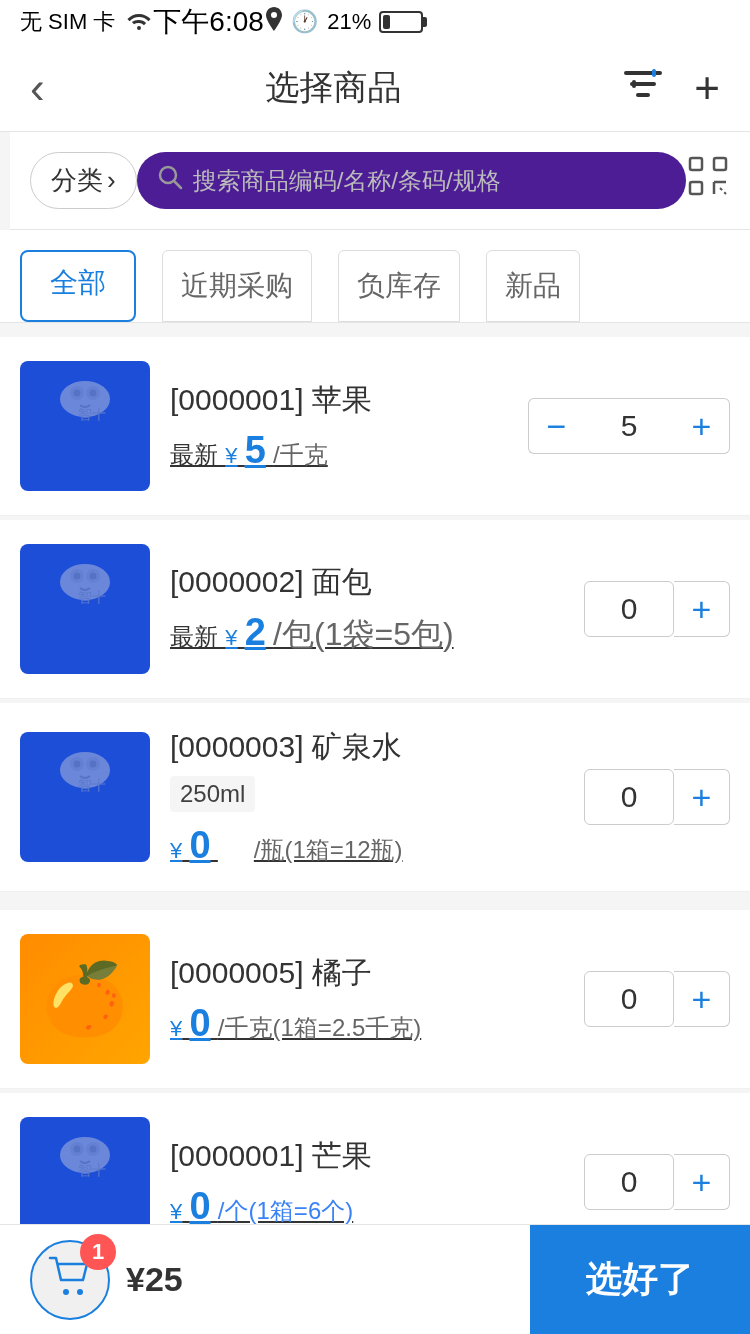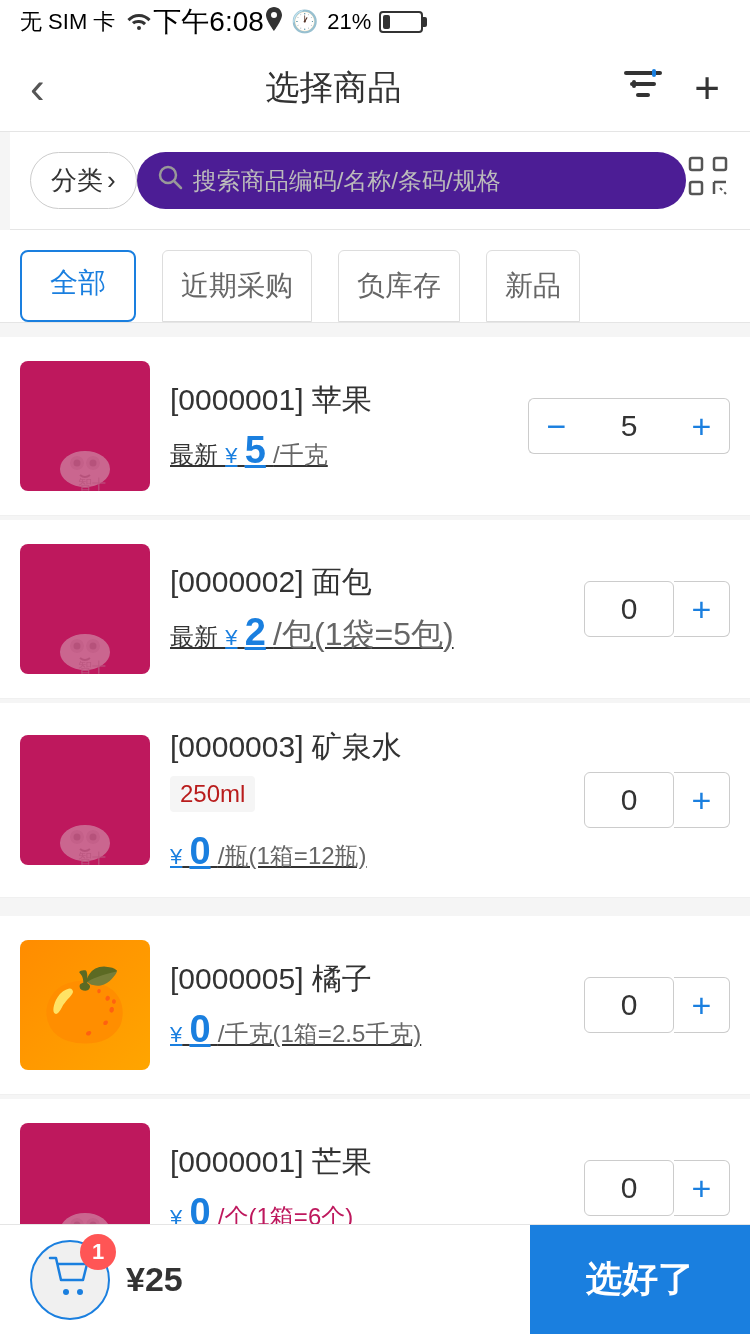--- a/index.html
+++ b/index.html
@@ -124,34 +124,34 @@
       align-items: center;
       padding: 24px 20px;
       margin-bottom: 2px;
       border-bottom: 1px solid #f0f0f0;
     }
 
     .product-img {
       width: 130px;
       height: 130px;
       border-radius: 8px;
-      background: #be185d;
-      display: flex;
-      align-items: flex-end;
+      background: #1d4ed8;
+      display: flex;
+      align-items: flex-start;
       justify-content: center;
       margin-right: 20px;
       flex-shrink: 0;
       overflow: hidden;
     }
     .product-img svg { opacity: 0.4; }
 
     .product-info { flex: 1; }
     .product-name { font-size: 30px; color: #333; font-weight: 500; margin-bottom: 8px; }
     .product-price { font-size: 26px; color: #333; text-decoration: underline; }
-    .product-spec { font-size: 24px; color: #b91c1c; margin-bottom: 12px; background: #f5f5f5; padding: 4px 10px; border-radius: 4px; display: inline-block; }
+    .product-spec { font-size: 24px; color: #404040; margin-bottom: 6px; background: #f5f5f5; padding: 4px 10px; border-radius: 4px; display: inline-block; }
 
     .qty-control {
       display: flex;
       align-items: center;
       gap: 0;
       margin-left: 10px;
     }
     .qty-btn {
       width: 56px;
       height: 56px;
@@ -450,21 +450,21 @@
       <div class="product-name">
         <span>[0000003]</span>
         <span>矿泉水</span>
       </div>
       <div style="margin-bottom:6px;">
         <span class="product-spec">250ml</span>
       </div>
       <div class="product-price">
         <span style="color:#1a7fdf; font-size:22px; text-decoration:underline;">¥</span>
         <span style="color:#1a7fdf; font-size:38px; font-weight:700; text-decoration:underline;">0</span>
-        <span style="color:#666;font-size:24px;">/瓶(1箱=12瓶)</span>
+        <span style="color:#666;font-size:24px;margin-left:36px;">/瓶(1箱=12瓶)</span>
       </div>
     </div>
     <div class="qty-control">
       <input class="qty-input" value="0" readonly="" style="border-radius: 6px; border: 1px solid rgb(204, 204, 204);">
       <button class="qty-btn" style="border-radius:0 6px 6px 0; border-left:none;">+</button>
     </div>
   </div>
 
   <div style="height:16px;background:#f5f5f5;"></div>
 
@@ -506,21 +506,21 @@
       </div>
     </div>
     <div class="product-info">
       <div class="product-name">
         <span>[0000001]</span>
         <span>芒果</span>
       </div>
       <div class="product-price">
         <span style="color:#1a7fdf; font-size:22px; text-decoration:underline;">¥</span>
         <span style="color:#1a7fdf; font-size:38px; font-weight:700; text-decoration:underline;">0</span>
-        <span style="color:#be185d;font-size:24px;">/个(1箱=6个)</span>
+        <span style="color:#3b82f6;font-size:24px;">/个(1箱=6个)</span>
       </div>
     </div>
     <div class="qty-control">
       <input class="qty-input" value="0" readonly="" style="border-radius: 6px; border: 1px solid rgb(204, 204, 204);">
       <button class="qty-btn" style="border-radius:0 6px 6px 0; border-left:none;">+</button>
     </div>
   </div>
 
   <div style="height:2px;background:#f5f5f5;"></div>
 

